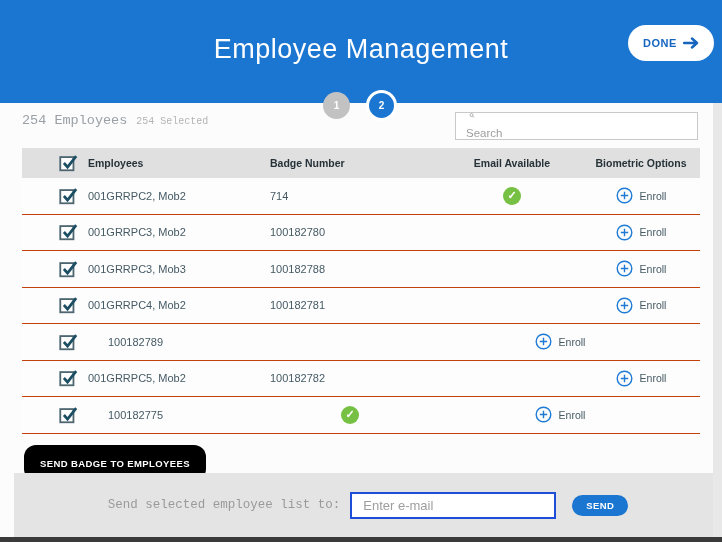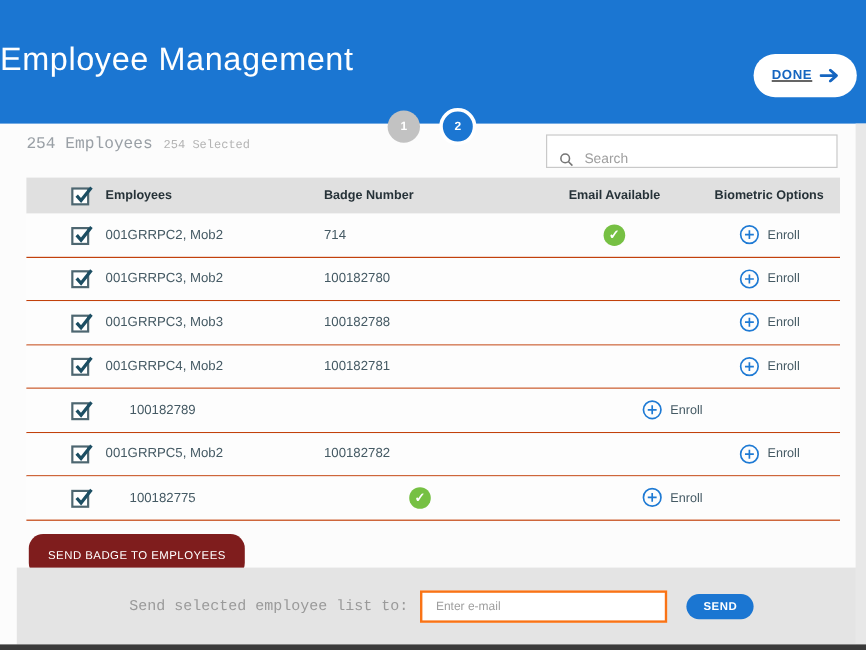--- a/index.html
+++ b/index.html
@@ -1,40 +1,40 @@
 <!DOCTYPE html>
 <html><head>
 <meta charset="utf-8">
 <style>
   * { margin:0; padding:0; box-sizing:border-box; }
   body { font-family:"Liberation Sans", sans-serif; background:#fff; }
   .screen { position:relative; width:722px; height:542px; overflow:hidden; background:#fcfcfc; }
 
   
   .appbar { position:absolute; top:0; left:0; width:722px; height:103px; background:#1b76d2; }
-  .app-title { position:absolute; top:34px; left:0; width:722px; 
+  .app-title { position:absolute; top:34px; left:0; width:722px; text-align:center;
                color:#fff; font-size:27px; font-weight:400; letter-spacing:0.5px; }
-  .done-btn { position:absolute; top:45px; right:8px; width:86px; height:36px; background:#fff;
+  .done-btn { position:absolute; top:25px; right:8px; width:86px; height:36px; background:#fff;
               border:none; border-radius:18px; display:flex; align-items:center; justify-content:center;
-              gap:6px; cursor:pointer;text-decoration:underline; }
+              gap:6px; cursor:pointer; }
   .done-btn span { color:#1565c0; font-size:11px; font-weight:bold; letter-spacing:0.5px; }
 
   
   .steps { position:absolute; top:92px; left:323px; display:flex; gap:16px; z-index:5; }
   .step { width:27px; height:27px; border-radius:50%; display:flex; align-items:center; justify-content:center;
           color:#fff; font-size:10px; font-weight:bold; }
   .step.inactive { background:#c2c2c2; }
   .step.active { background:#1b76d2; border:3px solid #fff; width:31px; height:31px; margin-top:-2px; }
 
   
   .summary { position:absolute; top:113px; left:22px; display:flex; align-items:baseline; gap:9px;font-family:Liberation Mono, monospace; }
   .summary .count { color:#9aa0a6; font-size:13.5px; }
   .summary .selected { color:#b4b4b4; font-size:10px; }
   .search-box { position:absolute; top:112px; left:455px; width:243px; height:28px; background:#fff;
-                border:1px solid #c9c9c9; display:flex; align-items:flex-end; padding:0 10px; gap:9px; }
+                border:1px solid #c9c9c9; display:flex; align-items:flex-start; padding:0 10px; gap:9px;flex-direction:column; }
   .search-box input { border:none; outline:none; flex:1; font-size:11.5px; color:#616161;
                       font-family:"Liberation Sans", sans-serif; background:transparent; }
   .search-box input::placeholder { color:#9e9e9e; }
 
   
   .table { position:absolute; top:148px; left:22px; width:678px; }
   .thead { display:flex; align-items:center; height:30px; background:#e0e0e0; }
   .trow  { display:flex; align-items:center; height:36.5px; border-bottom:1px solid #c2410c; background:#fdfdfd; }
   .col { display:flex; align-items:center; }
   .c-check { width:66px; padding-left:36px; }
@@ -43,28 +43,28 @@
   .c-email { width:140px; justify-content:center; }
   .c-bio   { flex:1; justify-content:center; gap:7px; }
   .thead .col { font-size:10.5px; font-weight:bold; color:#263238; }
   .gbadge { width:18px; height:18px; border-radius:50%; background:#76c043; color:#fff;
             display:flex; align-items:center; justify-content:center; font-size:11px; font-weight:bold; }
   .enroll-label { font-size:10.5px; color:#455a64; }
   .cb { width:20px; height:20px; display:block; }
 
   
   .send-badge-btn { position:absolute; top:445px; left:24px; height:36px; padding:0 16px;
-                    background:#7f1d1d; color:#fff; border:none; border-radius:12px;
-                    font-size:9.5px; font-weight:normal; letter-spacing:0.4px; cursor:pointer;
+                    background:#000000; color:#fff; border:none; border-radius:12px;
+                    font-size:9.5px; font-weight:bold; letter-spacing:0.4px; cursor:pointer;
                     font-family:"Liberation Sans", sans-serif; }
   .footer { position:absolute; top:473px; left:14px; width:708px; height:64px; background:#e4e4e4;
             display:flex; align-items:center; justify-content:center; gap:10px; }
   .footer .flabel { color:#9a9a9a; font-size:12.5px;font-family:Liberation Mono, monospace; }
-  .footer input { width:206px; height:27px; border:2px solid #f97316; background:#fff; padding:0 11px;
-                  font-size:10px; color:#616161; outline:none; font-family:"Liberation Sans", sans-serif; }
+  .footer input { width:206px; height:27px; border:2px solid #1d4ed8; background:#fff; padding:0 11px;
+                  font-size:13px; color:#616161; outline:none; font-family:"Liberation Sans", sans-serif; }
   .footer input::placeholder { color:#9e9e9e; }
   .send-btn { width:56px; height:21px; margin-left:6px; background:#1b76d2; color:#fff; border:none;
               border-radius:11px; font-size:9.5px; font-weight:bold; letter-spacing:0.4px; cursor:pointer;
               font-family:"Liberation Sans", sans-serif; }
 
   .scroll-strip { position:absolute; top:103px; right:0; width:9px; height:434px; background:#e8e8e8; }
   .bottom-strip { position:absolute; top:537px; left:0; width:722px; height:5px; background:#3a3a3a; }
 </style>
 </head>
 <body>

